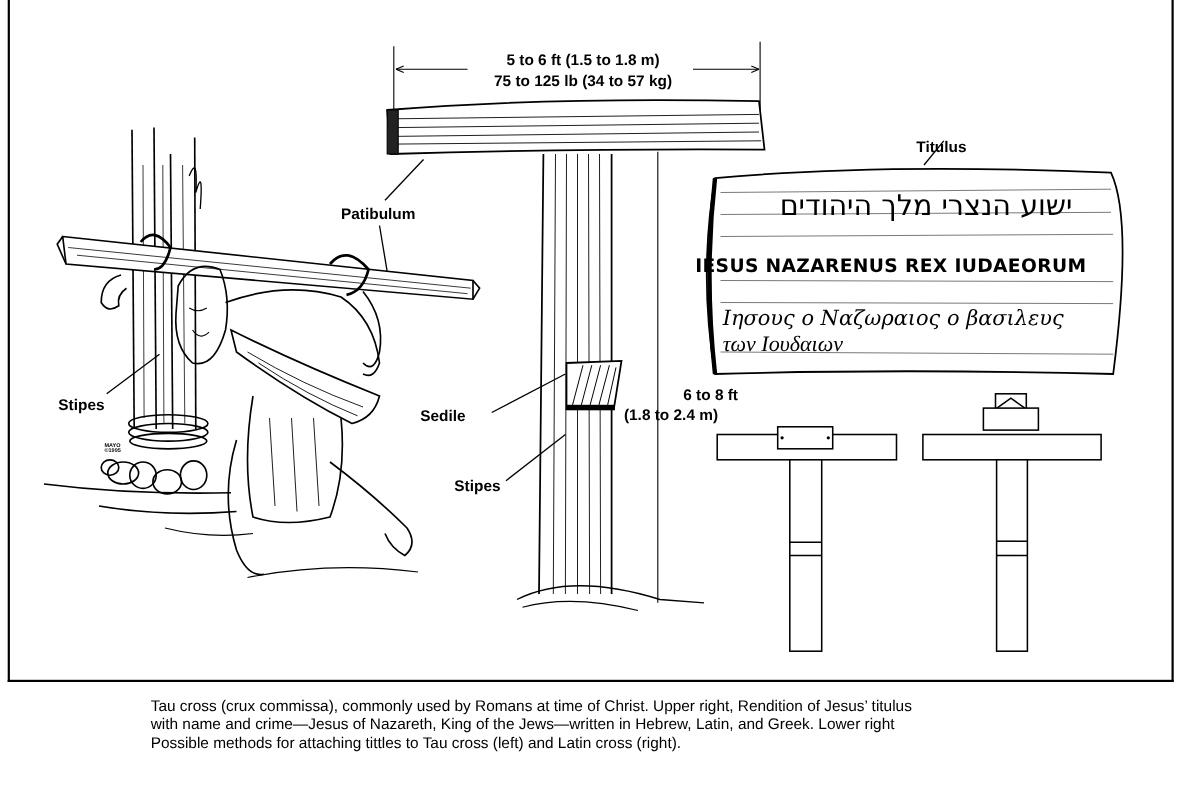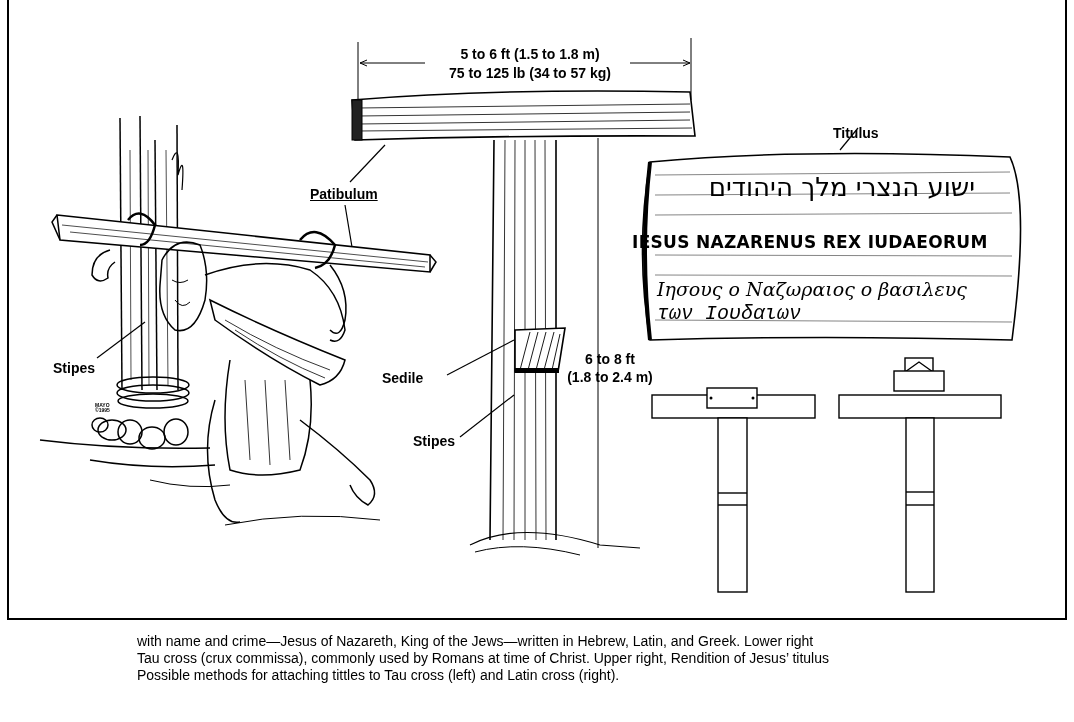--- a/index.html
+++ b/index.html
@@ -172,36 +172,36 @@
       <rect x="906" y="418" width="28" height="174"></rect>
       <line x1="906" y1="492" x2="934" y2="492"></line>
       <line x1="906" y1="505" x2="934" y2="505"></line>
     </g>
   </g>
 </svg>
 
 <div class="dim" style="left:425px;top:45px;width:210px;">5 to 6 ft   (1.5 to 1.8 m)</div>
 <div class="dim" style="left:420px;top:64px;width:220px;">75 to 125 lb   (34 to 57 kg)</div>
 
-<div class="lbl" style="left:310px;top:186px;text-decoration:underline;">Patibulum</div>
+<div class="lbl" style="left:310px;top:186px;">Patibulum</div>
 <div class="lbl" style="left:53px;top:360px;">Stipes</div>
 <div class="lbl" style="left:382px;top:370px;">Sedile</div>
 <div class="lbl" style="left:413px;top:433px;">Stipes</div>
 <div class="lbl" style="left:833px;top:125px;">Titulus</div>
 
-<div class="dim" style="left:560px;top:350px;width:100px;">6 to 8 ft</div>
+<div class="dim" style="left:560px;top:350px;width:100px;padding-left:36px;">6 to 8 ft</div>
 <div class="dim" style="left:555px;top:368px;width:110px;">(1.8 to 2.4 m)</div>
 
 <div class="tiny" style="left:95px;top:403px;">
   <span style="display:block">MAYO</span>
   <span style="display:block">©1995</span>
 </div>
 
 <div class="titulus-text" style="left:635px;top:172px;width:340px;text-align:right;font-size:26px;direction:rtl;">ישוע הנצרי מלך היהודים</div>
 <div class="titulus-text" style="left:632px;top:232px;font-size:17px;font-weight:bold;letter-spacing:0.3px;">IESUS NAZARENUS REX IUDAEORUM</div>
 <div class="titulus-text" style="left:657px;top:278px;font-size:19px;font-family:'DejaVu Serif', serif;font-style:italic;">Iησους ο Nαζωραιος ο βασιλευς</div>
-<div class="titulus-text" style="left:657px;top:302px;font-size:20px;font-family:Liberation Mono, monospace;font-style:italic;">των Ιουδαιων</div>
+<div class="titulus-text" style="left:657px;top:302px;font-size:20px;font-family:Liberation Serif, serif;font-style:italic;">των Ιουδαιων</div>
 
 <div class="caption">
+  <span>Tau cross (crux commissa), commonly used by Romans at time of Christ. Upper right, Rendition of Jesus’ titulus</span>
   <span>with name and crime—Jesus of Nazareth, King of the Jews—written in Hebrew, Latin, and Greek. Lower right</span>
-  <span>Tau cross (crux commissa), commonly used by Romans at time of Christ. Upper right, Rendition of Jesus’ titulus</span>
   <span>Possible methods for attaching tittles to Tau cross (left) and Latin cross (right).</span>
 </div>
 
 </body></html>

